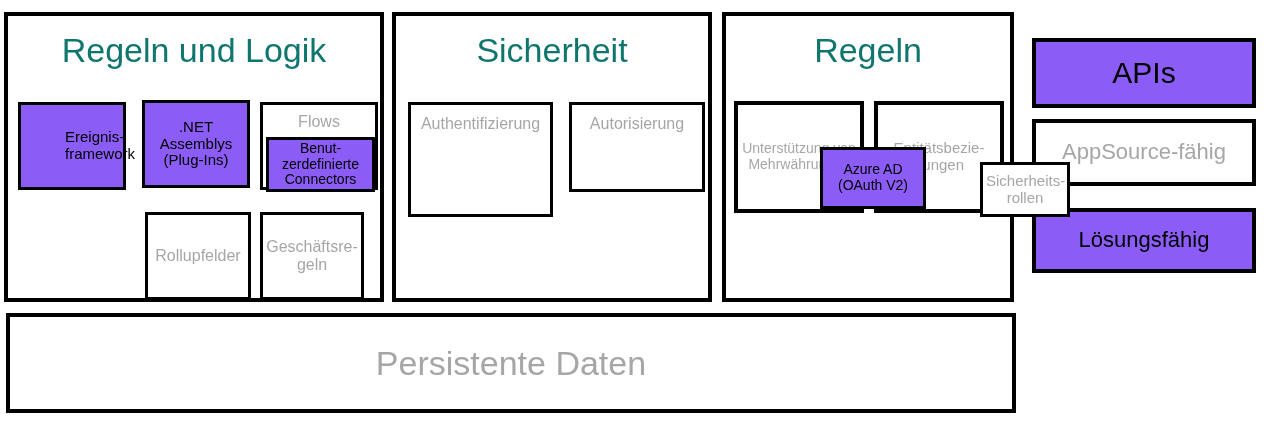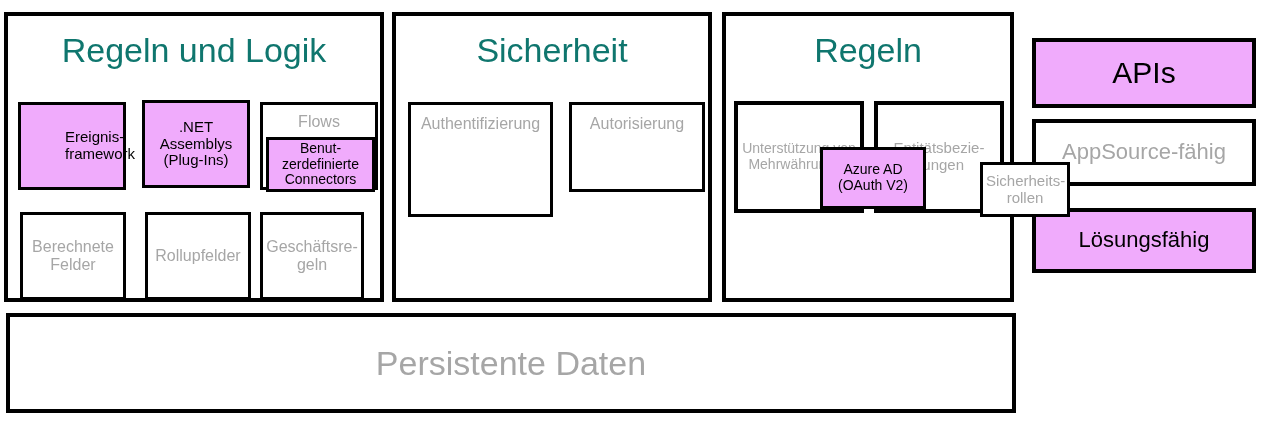--- a/index.html
+++ b/index.html
@@ -26,21 +26,21 @@
     box-sizing: border-box;
     background: #ffffff;
     border: 3px solid #000000;
     display: flex;
     align-items: center;
     justify-content: center;
     text-align: center;
     line-height: 1.12;
   }
   .box.thick  { border-width: 4px; }
-  .box.peach  { background: #f0abfc; }
+  .box.peach  { background: #8b5cf6; }
 
   
   .panel {
     position: absolute;
     box-sizing: border-box;
     background: #ffffff;
     border: 4px solid #000000;
   }
   .panel-title {
     position: absolute;
@@ -106,24 +106,20 @@
 
     <div class="group" style="left:252px; top:86px; width:118px; height:88px;">
       <div class="group-title fs-16" style="top:8px;">Flows</div>
     </div>
     <div class="box peach" style="left:258px; top:121px; width:109px; height:55px; z-index:3;">
       <span class="label fs-14 t-black" style="white-space:pre-line;">Benut-
 zerdefinierte
 Connectors</span>
     </div>
 
-    <div class="box" style="left:12px; top:196px; width:106px; height:88px;">
-      <span class="label fs-16 t-grey" style="white-space:pre-line;">Berechnete
-Felder</span>
-    </div>
 
     <div class="box" style="left:137px; top:196px; width:106px; height:88px;">
       <span class="label fs-16 t-grey" style="white-space:pre-line;">Rollupfelder</span>
     </div>
 
     <div class="box" style="left:252px; top:196px; width:104px; height:88px;">
       <span class="label fs-16 t-grey" style="white-space:pre-line;">Geschäftsre-
 geln</span>
     </div>
   </div>

